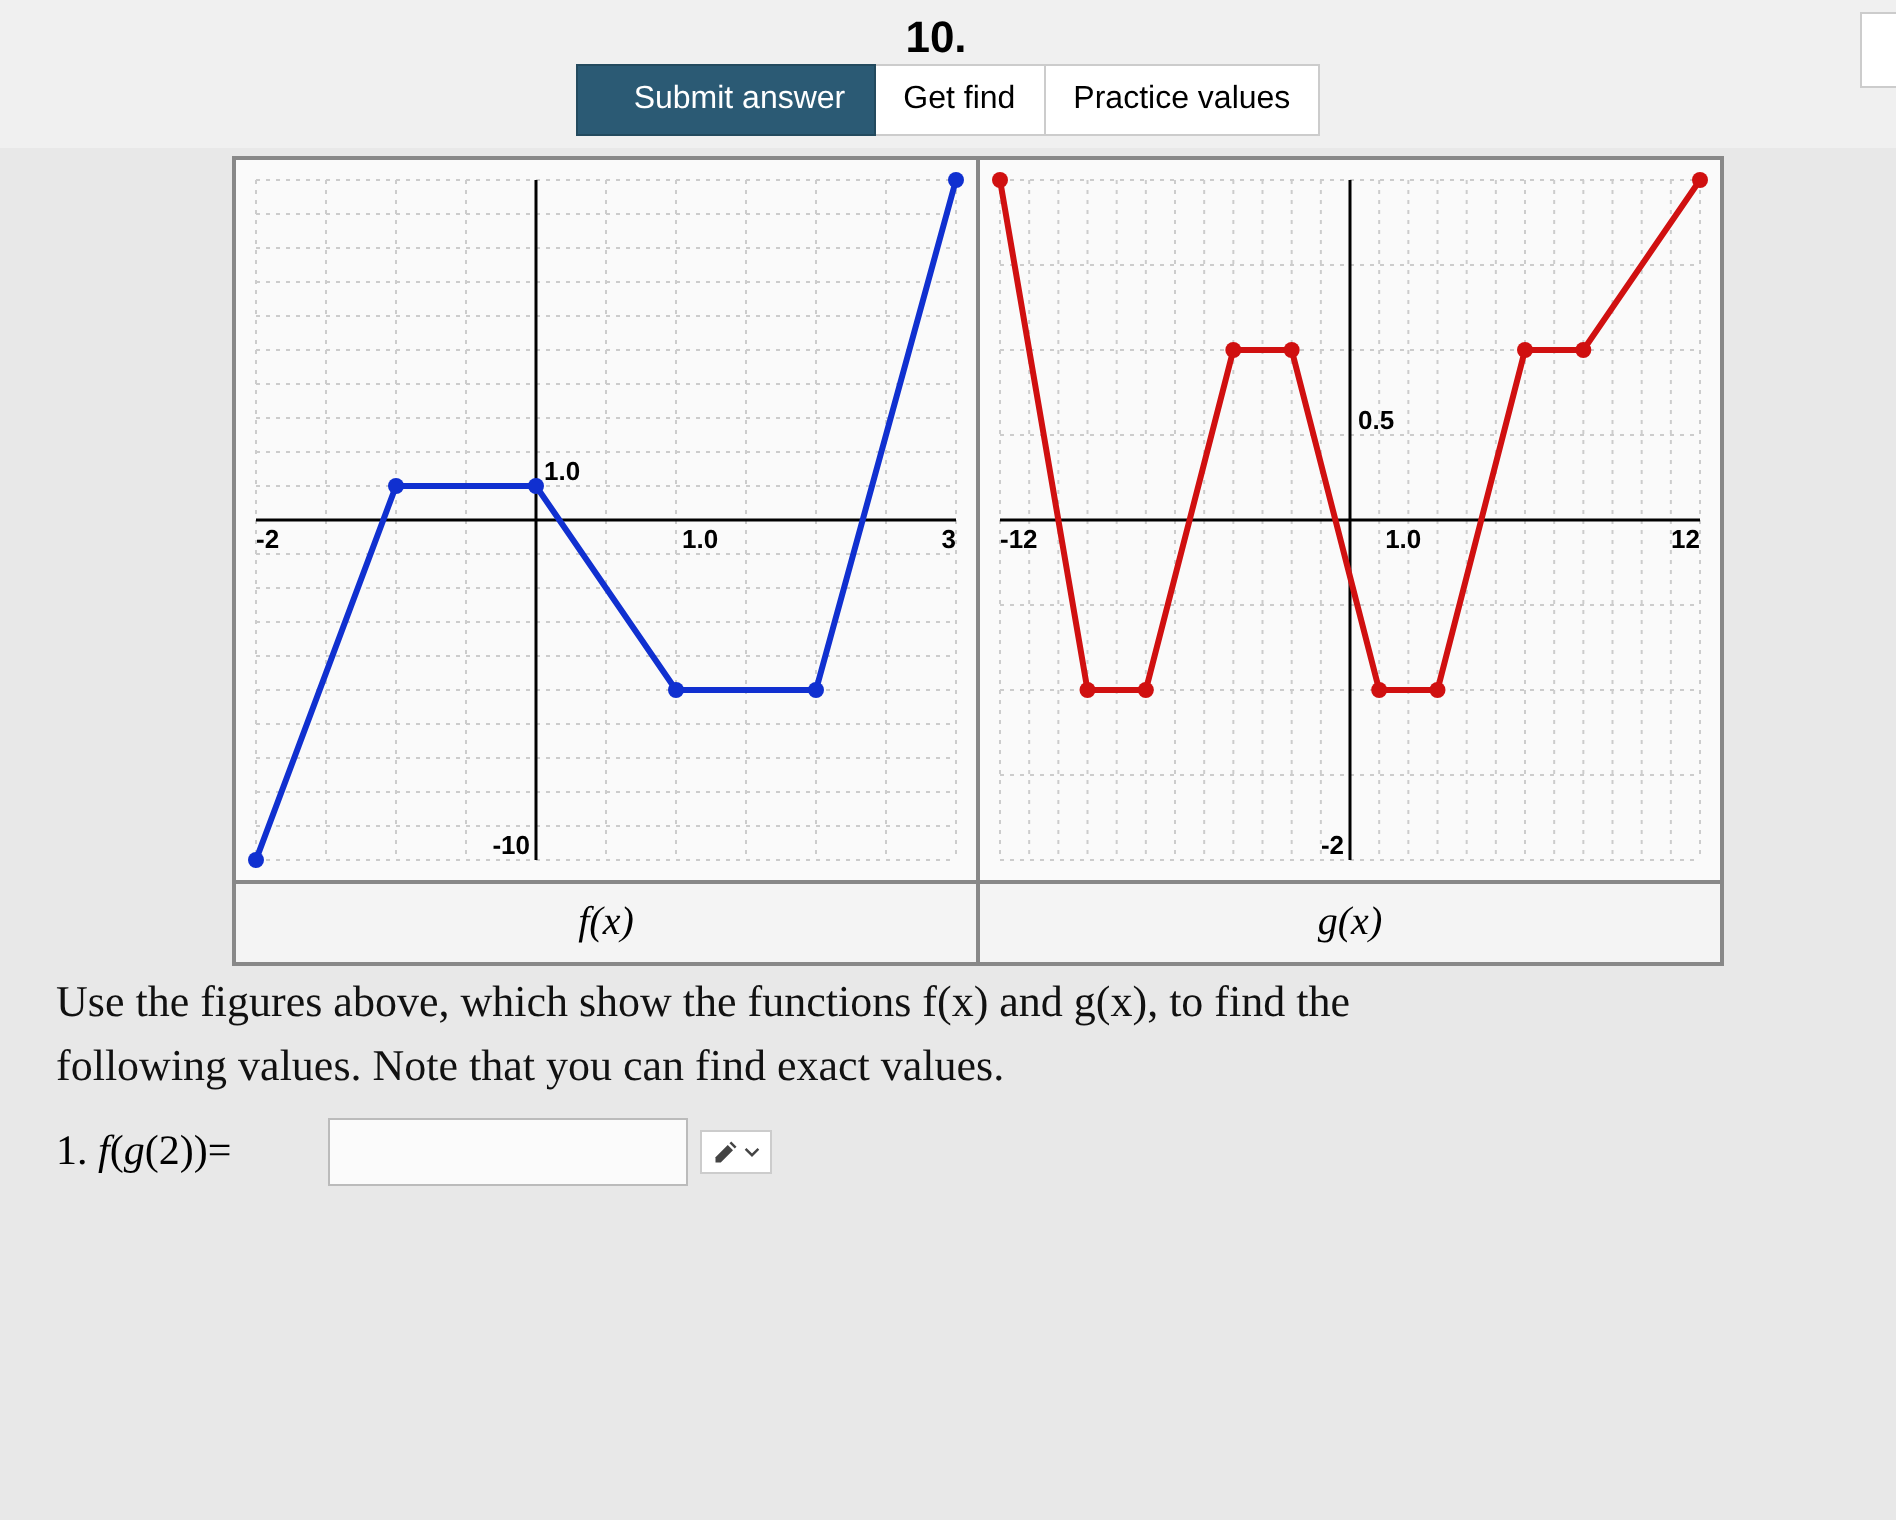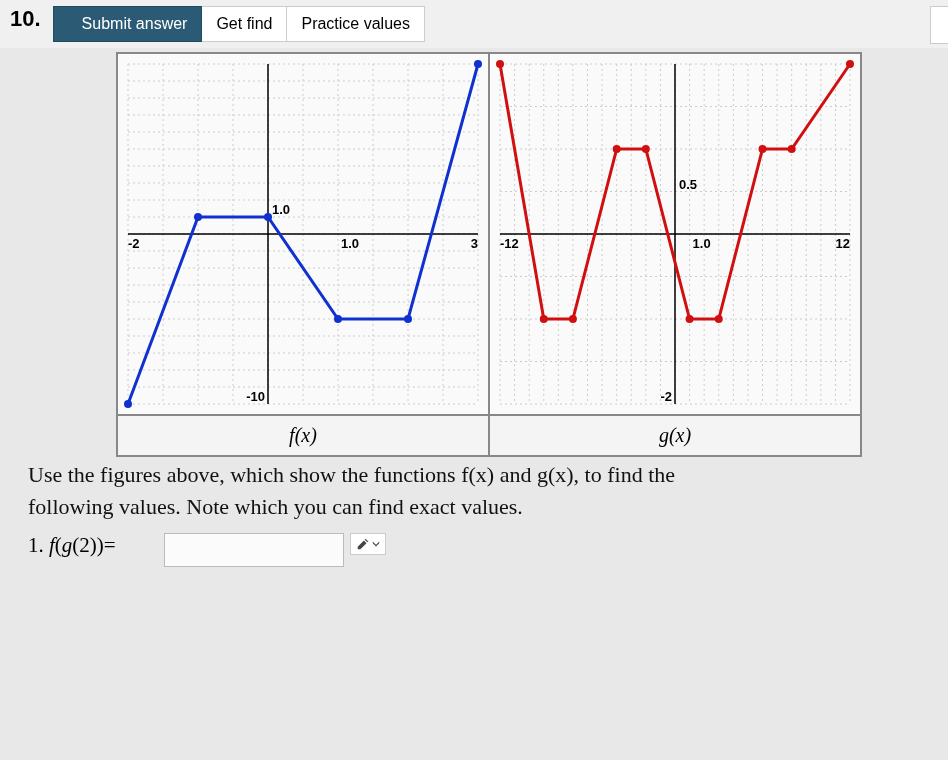--- a/index.html
+++ b/index.html
@@ -6,24 +6,25 @@
   body {
     font-family: Georgia, 'Times New Roman', serif;
     background: #e8e8e8;
     width: 948px;
     height: 760px;
     overflow: hidden;
     position: relative;
   }
   .header {
     display: flex;
-    align-items: flex-start;
+    align-items: center;
     gap: 0;
     padding: 6px 10px;
     background: #f0f0f0;
+    flex-direction: column;
   }
   .qnum {
     font-weight: bold;
     font-size: 22px;
     font-family: Arial, sans-serif;
     margin-right: 12px;
   }
   .btn {
     font-family: Arial, sans-serif;
     font-size: 16px;
@@ -80,21 +81,21 @@
     font-size: 22px;
     line-height: 1.45;
     padding: 2px 28px 0 28px;
     color: #111;
   }
   .answers {
     padding: 10px 28px;
   }
   .answer-row {
     display: flex;
-    align-items: flex-start;
+    align-items: center;
     gap: 6px;
     margin-bottom: 10px;
     font-size: 21px;
   }
   .answer-label { min-width: 130px; }
   .answer-input {
     width: 180px;
     height: 34px;
     border: 1px solid #bbb;
     background: #fbfbfb;
@@ -243,21 +244,21 @@
         </svg>
     </div>
     <div class="chart-label" style="border-left:none;">
       <span style="font-style:italic">g</span>(<span style="font-style:italic">x</span>)
     </div>
   </div>
 </div>
 
 <div class="problem-text">
   <span>Use the figures above, which show the functions f(x) and g(x), to find the</span><br>
-  <span>following values. Note which you can find exact values.</span>
+  <span>following values. Note that you can find exact values.</span>
 </div>
 
 <div class="answers">
   <div class="answer-row">
     <span class="answer-label">
       <span>1.</span>
       <span style="font-style:italic">f</span>(<span style="font-style:italic">g</span>(2))<span>=</span>
     </span>
     <input class="answer-input" value="" style="">
     <span class="edit-icon-wrap">

